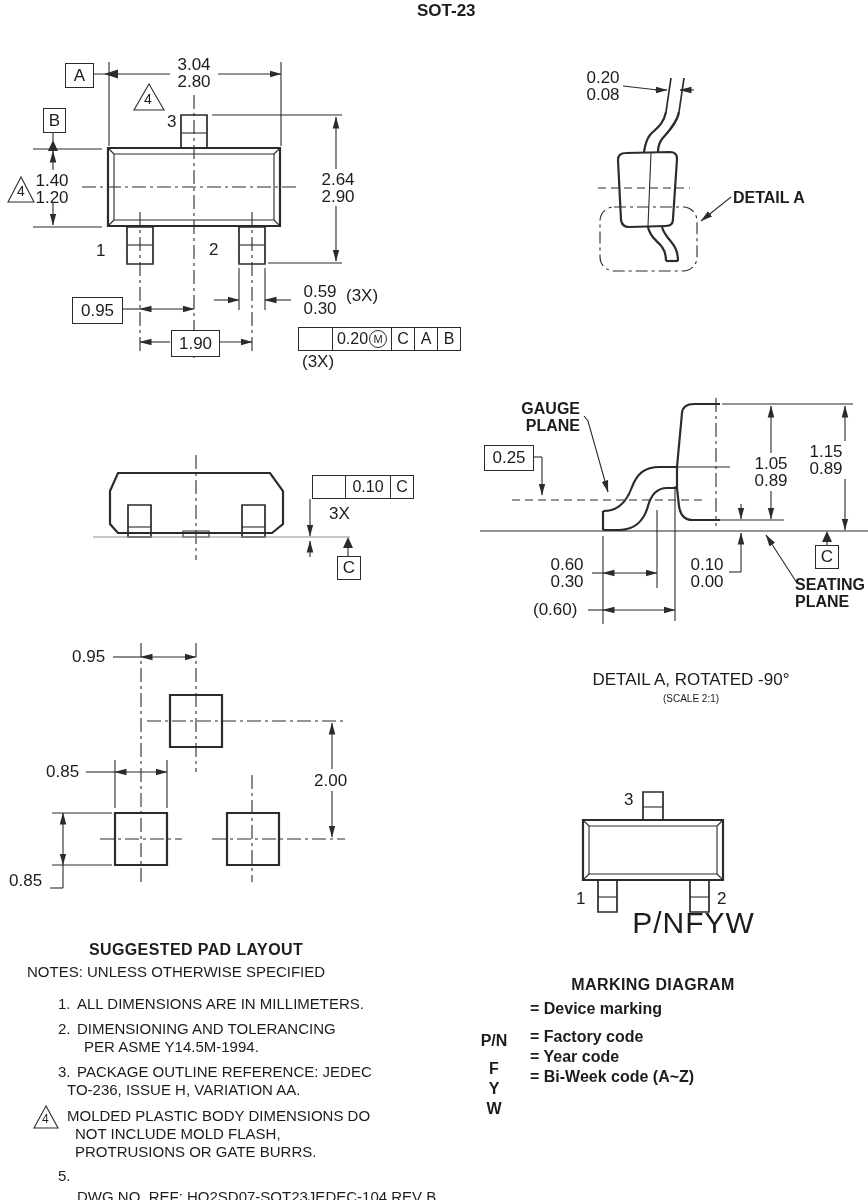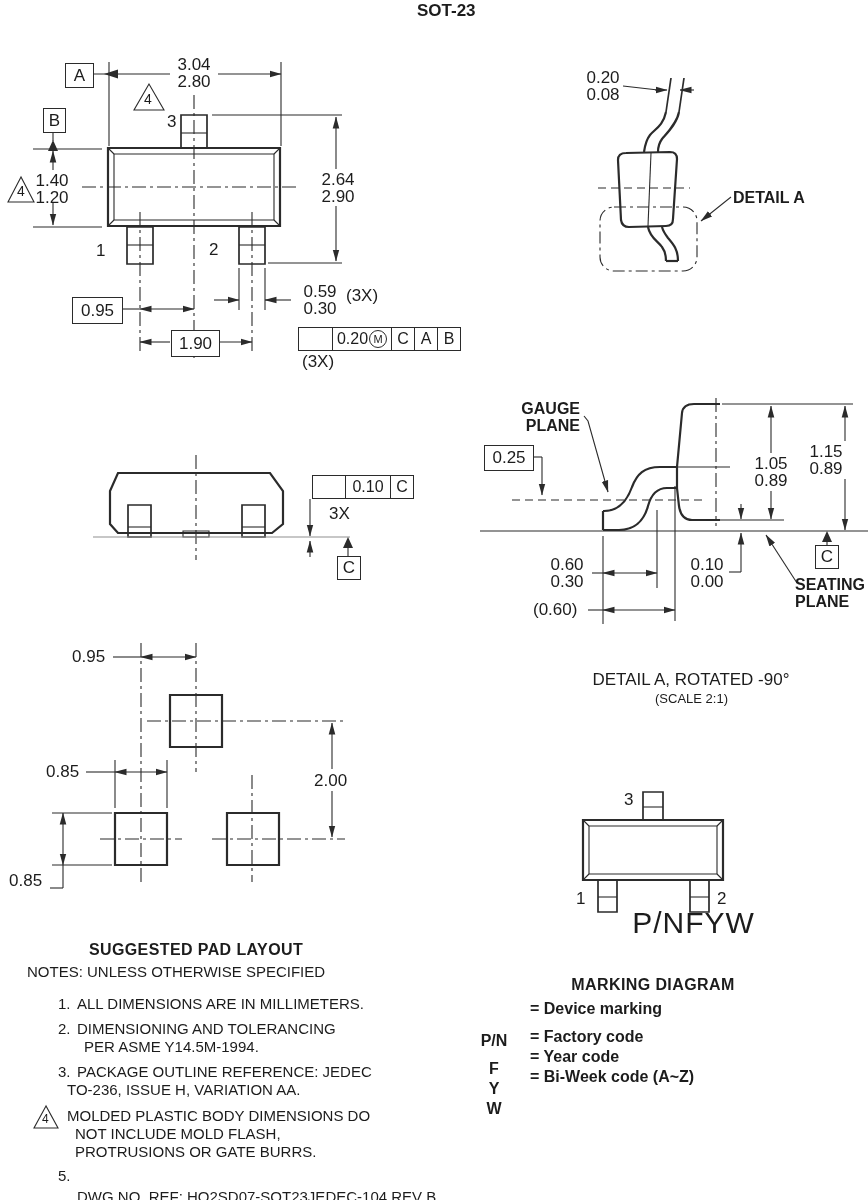--- a/index.html
+++ b/index.html
@@ -12,21 +12,21 @@
   .med{stroke-width:1.7px;}
   .thin{stroke-width:1.1px;}
   .gray{stroke:#8f8f8f;}
   .cl{stroke-dasharray:14 4 3 4;}
   .dash{stroke-dasharray:8 5;}
   .fillk{fill:#2b2b2b;stroke:none;}
   .t{position:absolute;font-size:17px;line-height:17px;white-space:nowrap;}
   .t2{text-align:center;}
   .s16{font-size:16px;line-height:17px;font-weight:bold;}
   .s15{font-size:15px;line-height:16px;}
-  .s11{font-size:13px;line-height:12px;}
+  .s11{font-size:10px;line-height:12px;}
   .b{font-weight:bold;}
   .mark{font-size:30px;line-height:32px;letter-spacing:1px;}
   .box{position:absolute;border:1.5px solid #2b2b2b;background:#fff;display:flex;
        align-items:center;justify-content:center;font-size:17px;}
   .fcf{position:absolute;display:flex;border:1.5px solid #2b2b2b;background:#fff;height:22px;}
   .fcf .c{display:flex;align-items:center;justify-content:center;font-size:16px;height:22px;}
   .fcf .c + .c{border-left:1.5px solid #2b2b2b;}
   .mcirc{display:inline-flex;align-items:center;justify-content:center;width:16px;height:16px;
          border:1.3px solid #2b2b2b;border-radius:50%;font-size:11px;margin-left:1px;}
   .ctr{text-align:center;margin-top:32px;}

